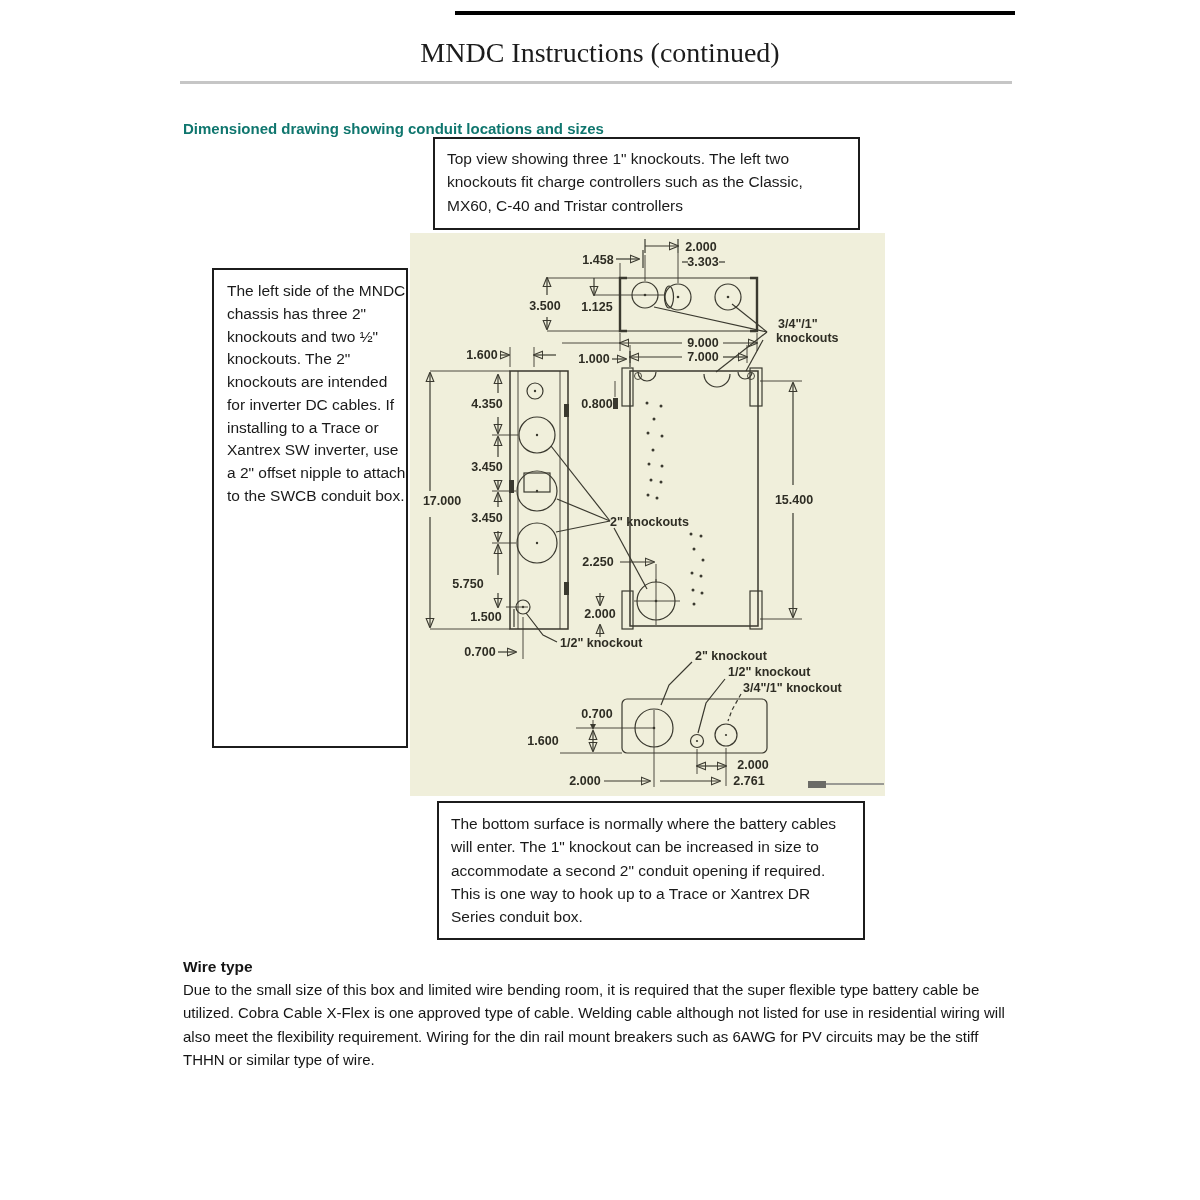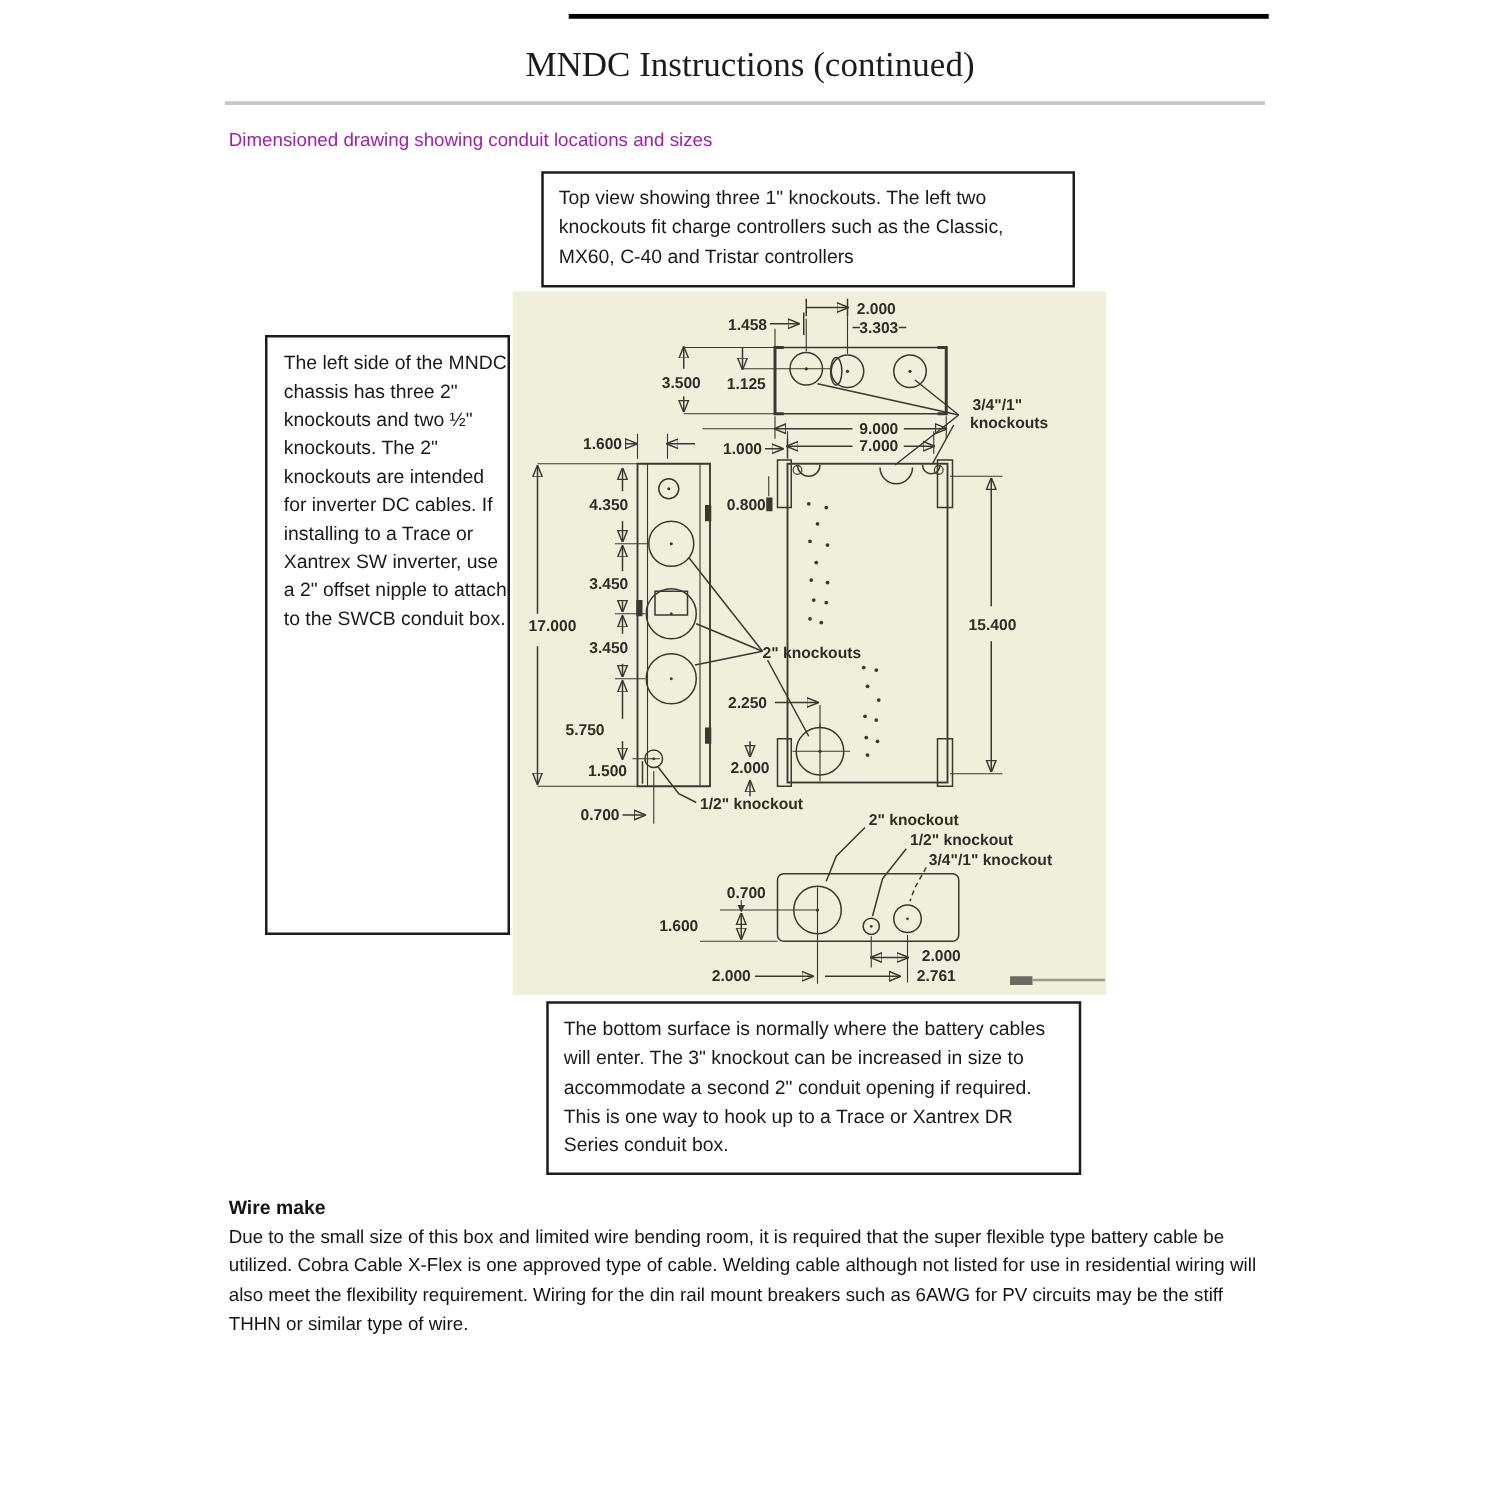--- a/index.html
+++ b/index.html
@@ -2,21 +2,21 @@
 <html><head>
 <meta charset="utf-8">
 <style>
   html,body{margin:0;padding:0;background:#fff;}
   .page{position:relative;width:1200px;height:1200px;background:#fff;overflow:hidden;
         font-family:"Liberation Sans",sans-serif;color:#151515;margin-top:11px;}
   .topline{position:absolute;left:455px;top:0;width:560px;height:4px;background:#000;}
   .title{position:absolute;left:0;right:0;top:26px;margin:0;text-align:center;
          font-family:"Liberation Serif",serif;font-size:28px;font-weight:500;color:#1c1c1c;}
   .rule{position:absolute;left:180px;top:70px;width:832px;height:3px;background:#c6c6c6;}
-  .section-heading{position:absolute;left:183px;top:93px;font-size:15px;font-weight:400;color:#a21caf;}
+  .section-heading{position:absolute;left:183px;top:109px;font-size:15px;font-weight:700;color:#0f766e;}
   .note-box{position:absolute;border:2px solid #1c1c1c;background:#fff;
             font-size:15.5px;line-height:1.5;color:#1a1a1a;box-sizing:border-box;}
   .top-note{left:433px;top:126px;width:427px;height:93px;padding:8px 12px;}
   .left-note{left:212px;top:257px;width:196px;height:480px;padding:10px 0 10px 13px;line-height:1.47;z-index:2;}
   .left-note p{margin:0;}
   .bottom-note{left:437px;top:790px;width:428px;height:139px;padding:9px 12px;}
   .drawing{position:absolute;left:410px;top:222px;width:475px;height:563px;background:#f0efdb;}
   .wire-heading{position:absolute;left:183px;top:947px;font-size:15.5px;font-weight:700;}
   .wire-body{position:absolute;left:183px;top:967px;width:830px;font-size:15px;line-height:1.55;}
   
@@ -266,19 +266,19 @@
         <line class="smudgeline" x1="416" y1="551" x2="474" y2="551"></line>
       </g>
     </svg>
   </div>
 
   <div class="note-box left-note">
     <p>The left side of the MNDC chassis has three 2" knockouts and two ½" knockouts. The 2" knockouts are intended for inverter DC cables. If installing to a Trace or Xantrex SW inverter, use a 2" offset nipple to attach to the SWCB conduit box.</p>
   </div>
 
   <div class="note-box bottom-note">
-    <span>The bottom surface is normally where the battery cables will enter. The 3" knockout can be increased in size to accommodate a second 2" conduit opening if required. This is one way to hook up to a Trace or Xantrex DR Series conduit box.</span>
-  </div>
-
-  <div class="wire-heading">Wire make</div>
+    <span>The bottom surface is normally where the battery cables will enter. The 1" knockout can be increased in size to accommodate a second 2" conduit opening if required. This is one way to hook up to a Trace or Xantrex DR Series conduit box.</span>
+  </div>
+
+  <div class="wire-heading">Wire type</div>
   <div class="wire-body">Due to the small size of this box and limited wire bending room, it is required that the super flexible type battery cable be utilized. Cobra Cable X-Flex is one approved type of cable. Welding cable although not listed for use in residential wiring will also meet the flexibility requirement. Wiring for the din rail mount breakers such as 6AWG for PV circuits may be the stiff THHN or similar type of wire.</div>
 
 </div>
 
 </body></html>

